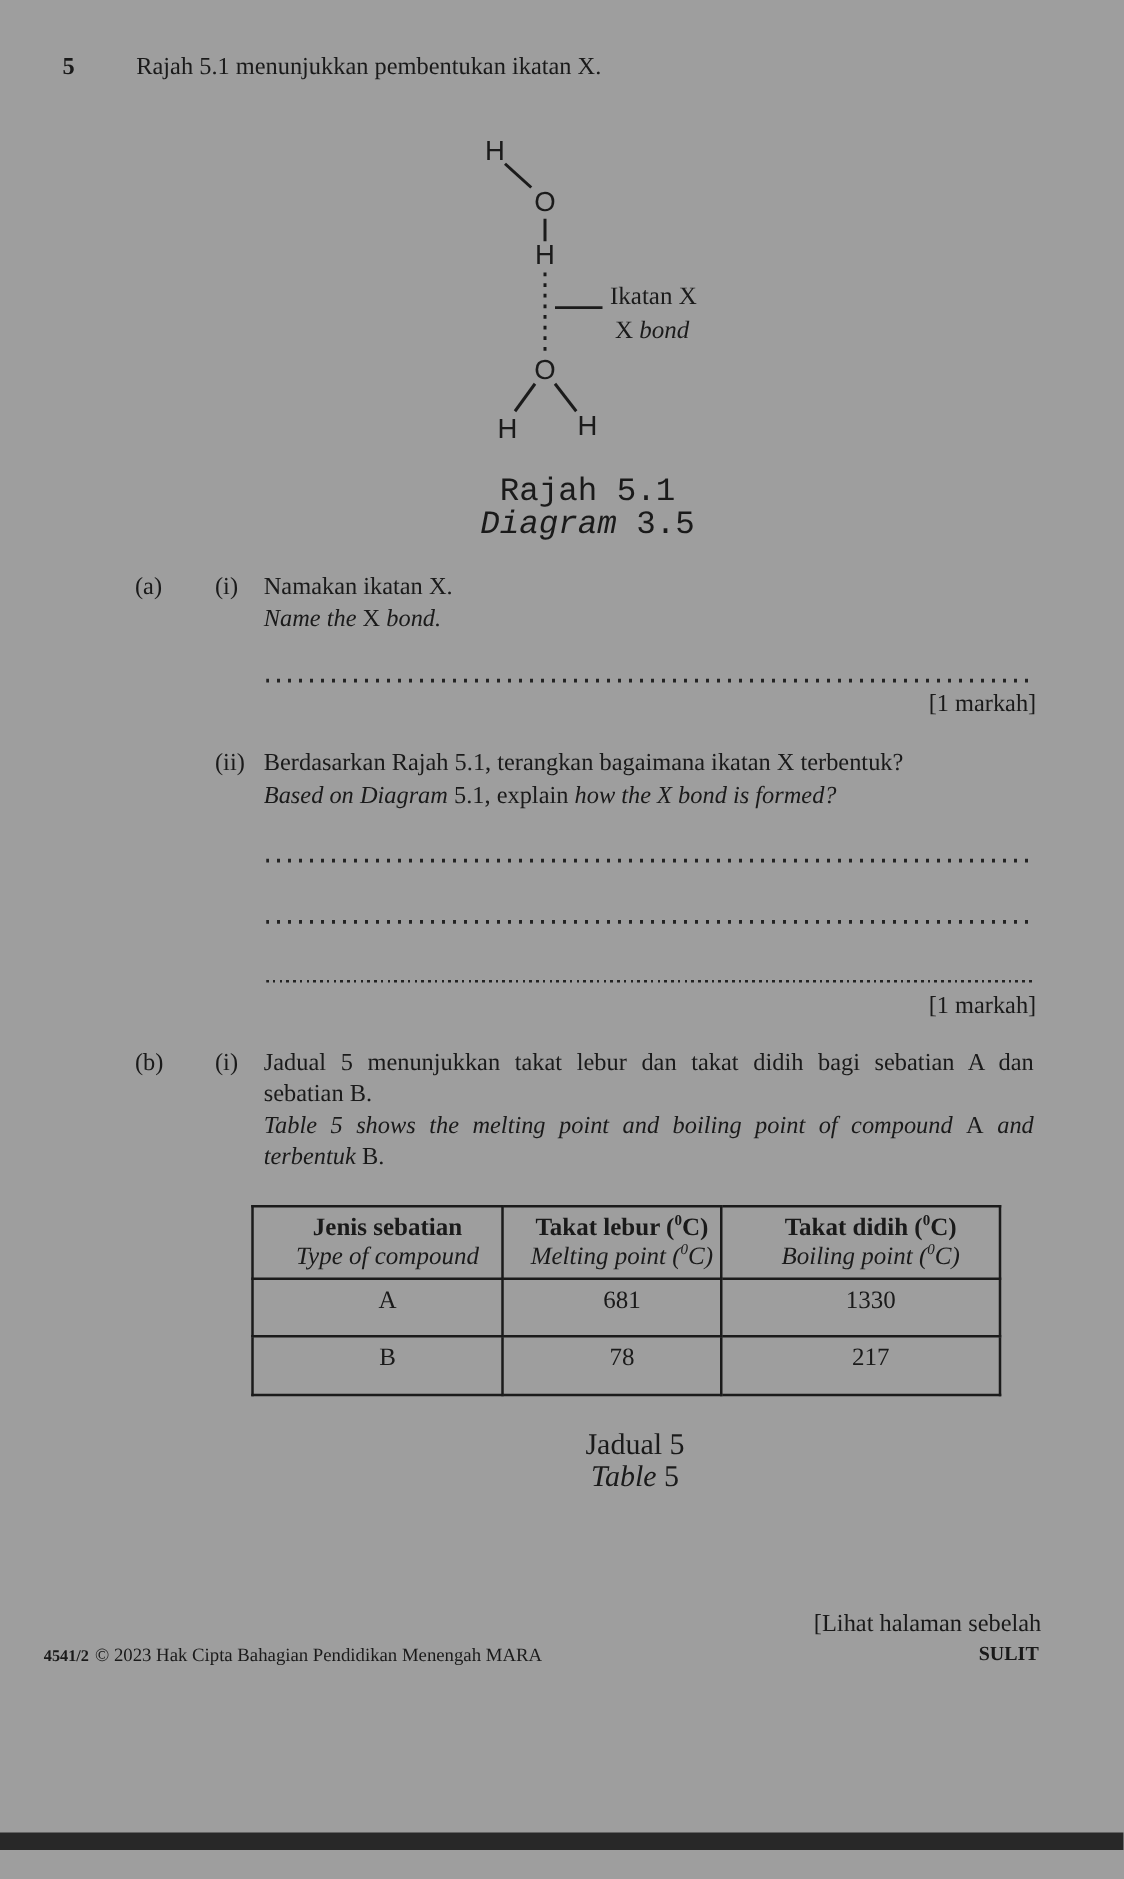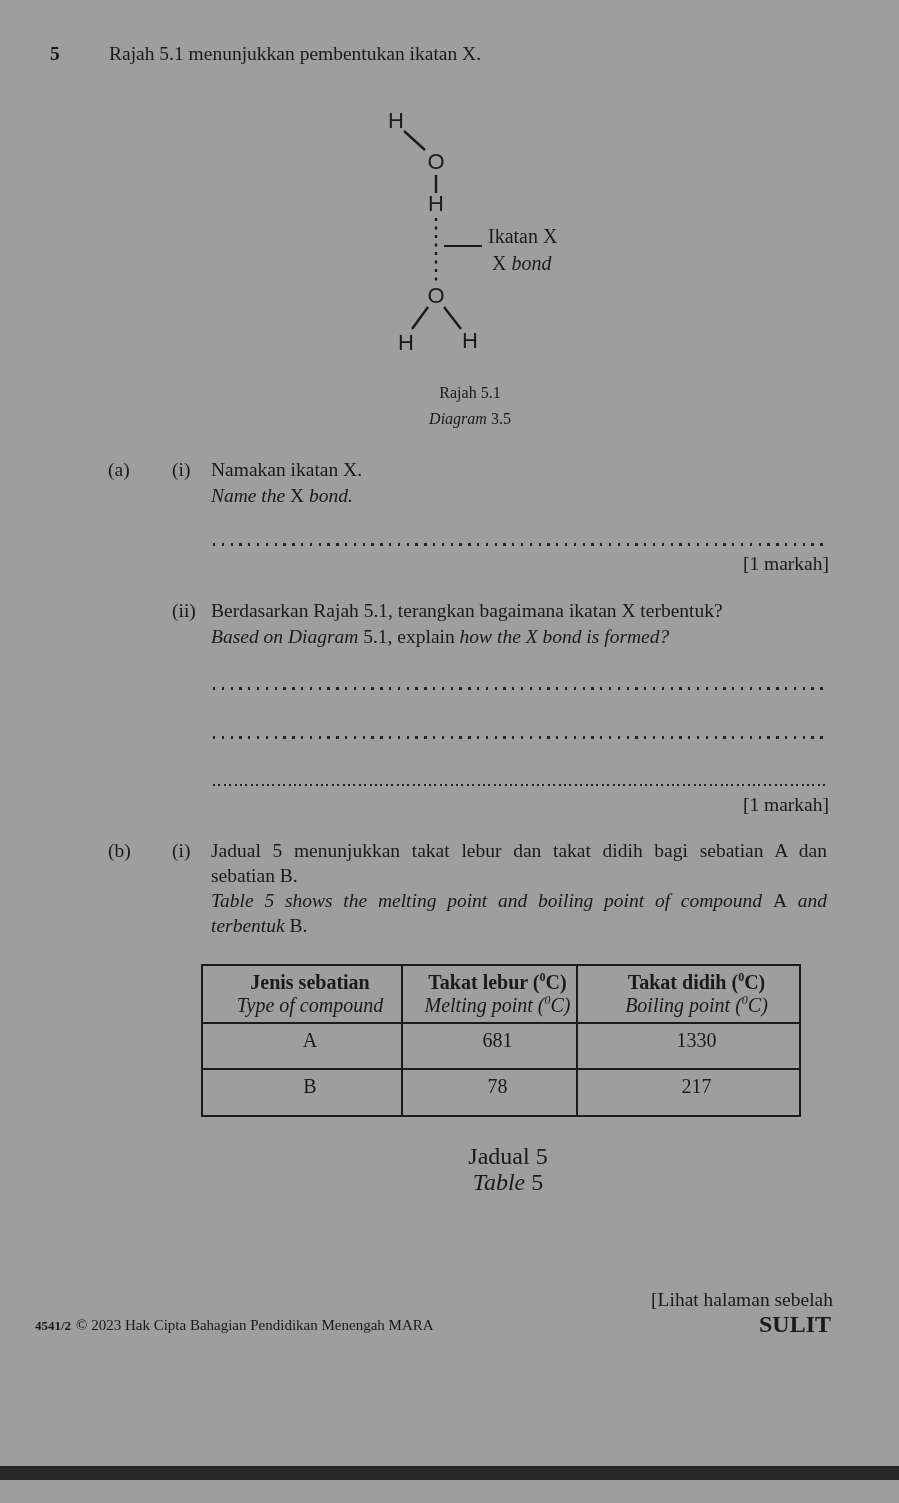--- a/index.html
+++ b/index.html
@@ -63,21 +63,21 @@
     <line x1="444" y1="246" x2="482" y2="246" stroke="#1b1b1b" stroke-width="2.2"></line>
     <text class="diaglabel" x="488" y="243">Ikatan X</text>
     <text class="diaglabel" x="492" y="270"><tspan>X</tspan><tspan font-style="italic"> bond</tspan></text>
     <text class="atom" x="436" y="303" text-anchor="middle">O</text>
     <line x1="428" y1="307" x2="412" y2="329" stroke="#1b1b1b" stroke-width="2.4"></line>
     <line x1="444" y1="307" x2="461" y2="329" stroke="#1b1b1b" stroke-width="2.4"></line>
     <text class="atom" x="406" y="350" text-anchor="middle">H</text>
     <text class="atom" x="470" y="348" text-anchor="middle">H</text>
   </svg>
 
-  <div class="abs center" style="left:368px;top:380px;width:204px;font-size:16px;">
+  <div class="abs center" style="left:368px;top:380px;width:204px;font-size:26px;font-family:Liberation Mono, monospace;">
     <div>Rajah 5.1</div>
     <div><span class="it">Diagram </span><span>3.5</span></div>
   </div>
 
   <span class="abs qcol-a" style="top:457px;">(a)</span>
   <span class="abs qcol-i" style="top:457px;">(i)</span>
   <div class="abs qcol-t" style="top:457px;">Namakan ikatan X.</div>
   <div class="abs qcol-t it" style="top:483px;"><span>Name the </span><span class="rm">X</span><span> bond.</span></div>
 
   <div class="dotline" style="left:213px;top:543px;width:613px;"></div>
@@ -138,17 +138,17 @@
   <div class="abs center" style="left:408px;top:1143px;width:200px;font-size:24px;">
     <div>Jadual 5</div>
     <div><span class="it">Table </span><span>5</span></div>
   </div>
 
   <div class="abs" style="right:66px;top:1287px;text-align:right;">[Lihat halaman sebelah</div>
   <div class="abs" style="left:35px;top:1311px;">
     <span class="code">4541/2</span>
     <span class="copyright">© 2023 Hak Cipta Bahagian Pendidikan Menengah MARA</span>
   </div>
-  <div class="abs b" style="right:68px;top:1311px;text-align:right;font-size:24px;">SULIT</div>
+  <div class="abs b" style="right:68px;top:1311px;text-align:right;font-size:16px;">SULIT</div>
 
   <div class="bar" style="top:1466px;height:14px;"></div>
 
 </div>
 
 </body></html>

